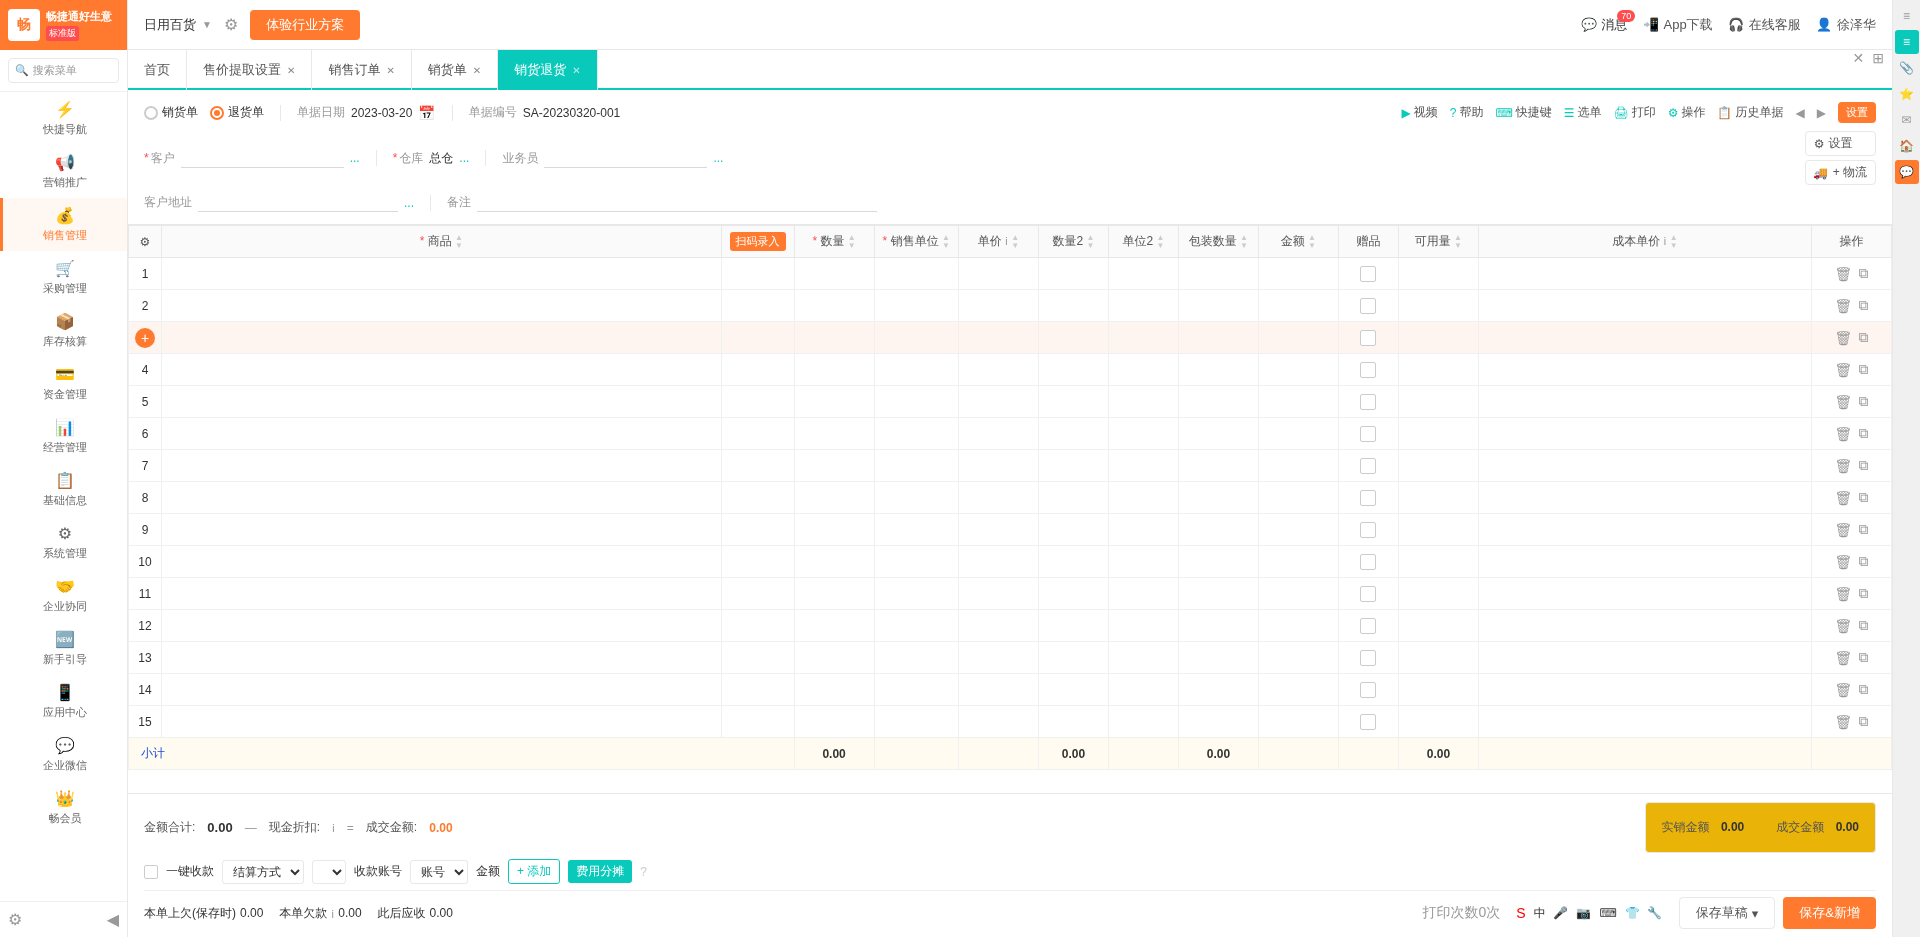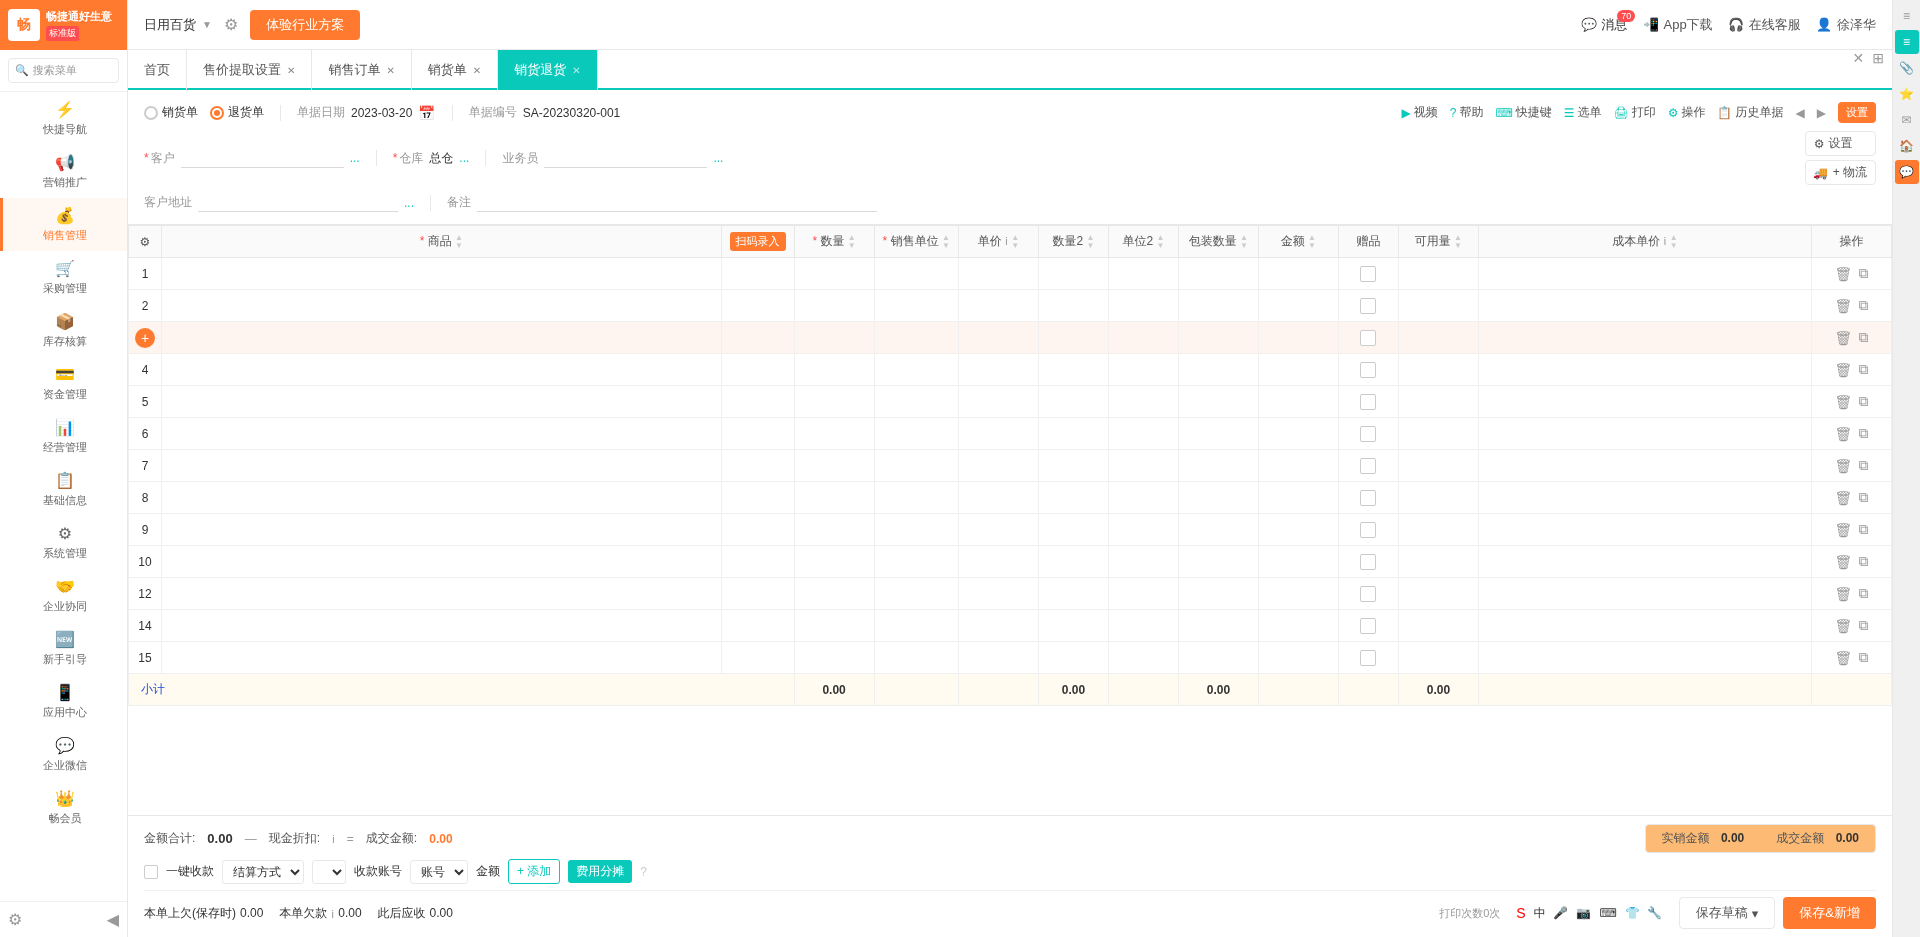--- a/index.html
+++ b/index.html
@@ -90,21 +90,21 @@
     .bottom-row2 { display: flex; align-items: center; gap: 8px; }
     .cb { width: 14px; height: 14px; border: 1px solid #ccc; border-radius: 2px; display: inline-block; }
     .select-input { border: 1px solid #e8e8e8; border-radius: 3px; padding: 3px 6px; font-size: 12px; color: #333; background: #fff; cursor: pointer; }
     .add-btn { background: none; border: 1px solid #09c9bb; color: #09c9bb; border-radius: 3px; padding: 3px 8px; font-size: 12px; cursor: pointer; }
     .fee-btn { background: #09c9bb; color: #fff; border: none; border-radius: 3px; padding: 3px 8px; font-size: 12px; cursor: pointer; }
     .question-icon { color: #ccc; cursor: pointer; }
 
     .bottom-row3 { display: flex; align-items: center; justify-content: space-between; padding-top: 6px; border-top: 1px solid #f0f0f0; margin-top: 6px; }
     .bottom-summary { display: flex; align-items: flex-end; gap: 16px; font-size: 12px; }
     .summary-item { display: flex; align-items: center; gap: 4px; }
-    .print-info { color: #999; font-size: 11px; }
+    .print-info { color: #999; font-size: 14px; }
 
     .save-area { display: flex; gap: 8px; }
     .save-draft-btn { background: none; border: 1px solid #e8e8e8; border-radius: 4px; padding: 6px 16px; font-size: 13px; cursor: pointer; color: #555; display: flex; align-items: center; gap: 4px; }
     .save-new-btn { background: #ff7a2e; color: #fff; border: none; border-radius: 4px; padding: 6px 16px; font-size: 13px; cursor: pointer; }
 
     
     .right-panel { width: 28px; background: #f0f0f0; display: flex; flex-direction: column; align-items: center; padding: 4px 0; gap: 2px; border-left: 1px solid #e8e8e8; }
     .right-panel-btn { width: 24px; height: 24px; background: none; border: none; cursor: pointer; color: #999; font-size: 12px; display: flex; align-items: center; justify-content: center; }
     .right-panel-btn.active { background: #09c9bb; color: #fff; border-radius: 3px; }
 
@@ -659,21 +659,63 @@
               <td></td>
               <td></td>
               <td>
                 <div class="action-icons">
                   <span class="action-icon">🗑</span>
                   <span class="action-icon">⧉</span>
                 </div>
               </td>
             </tr>
           <tr>
+              <td class="row-num">11</td>
+              <td></td>
+              <td></td>
+              <td></td>
+              <td></td>
+              <td></td>
+              <td></td>
+              <td></td>
+              <td></td>
+              <td></td>
+              <td><span class="checkbox-cell"></span></td>
+              <td></td>
+              <td></td>
+              <td>
+                <div class="action-icons">
+                  <span class="action-icon">🗑</span>
+                  <span class="action-icon">⧉</span>
+                </div>
+              </td>
+            </tr>
+          <tr>
               <td class="row-num">12</td>
+              <td></td>
+              <td></td>
+              <td></td>
+              <td></td>
+              <td></td>
+              <td></td>
+              <td></td>
+              <td></td>
+              <td></td>
+              <td><span class="checkbox-cell"></span></td>
+              <td></td>
+              <td></td>
+              <td>
+                <div class="action-icons">
+                  <span class="action-icon">🗑</span>
+                  <span class="action-icon">⧉</span>
+                </div>
+              </td>
+            </tr>
+          <tr>
+              <td class="row-num">13</td>
               <td></td>
               <td></td>
               <td></td>
               <td></td>
               <td></td>
               <td></td>
               <td></td>
               <td></td>
               <td></td>
               <td><span class="checkbox-cell"></span></td>
@@ -753,21 +795,21 @@
       <div class="bottom-row1">
         <span class="amount-label">金额合计:</span>
         <span class="amount-value">0.00</span>
         <span class="dash">—</span>
         <span class="amount-label">现金折扣:</span>
         <span class="info-tip">ℹ</span>
         <span class="equals">=</span>
         <span class="amount-label">成交金额:</span>
         <span class="deal-amount">0.00</span>
 
-        <div style="margin-left:auto; display:flex; gap:32px; align-items:center; background:#fdba74; border:1px solid #e8e8e8; border-radius:4px; padding:5px 16px;">
+        <div style="margin-left:auto; display:flex; gap:32px; align-items:center; background:#eab308; border:1px solid #e8e8e8; border-radius:4px; padding:16px 16px;">
           <div>
             <span class="amount-label">实销金额</span>
             <span style="margin-left:8px; font-weight:bold; color:#333;">0.00</span>
           </div>
           <div>
             <span class="amount-label">成交金额</span>
             <span style="margin-left:8px; font-weight:bold; color:#333;">0.00</span>
           </div>
         </div>
       </div>

